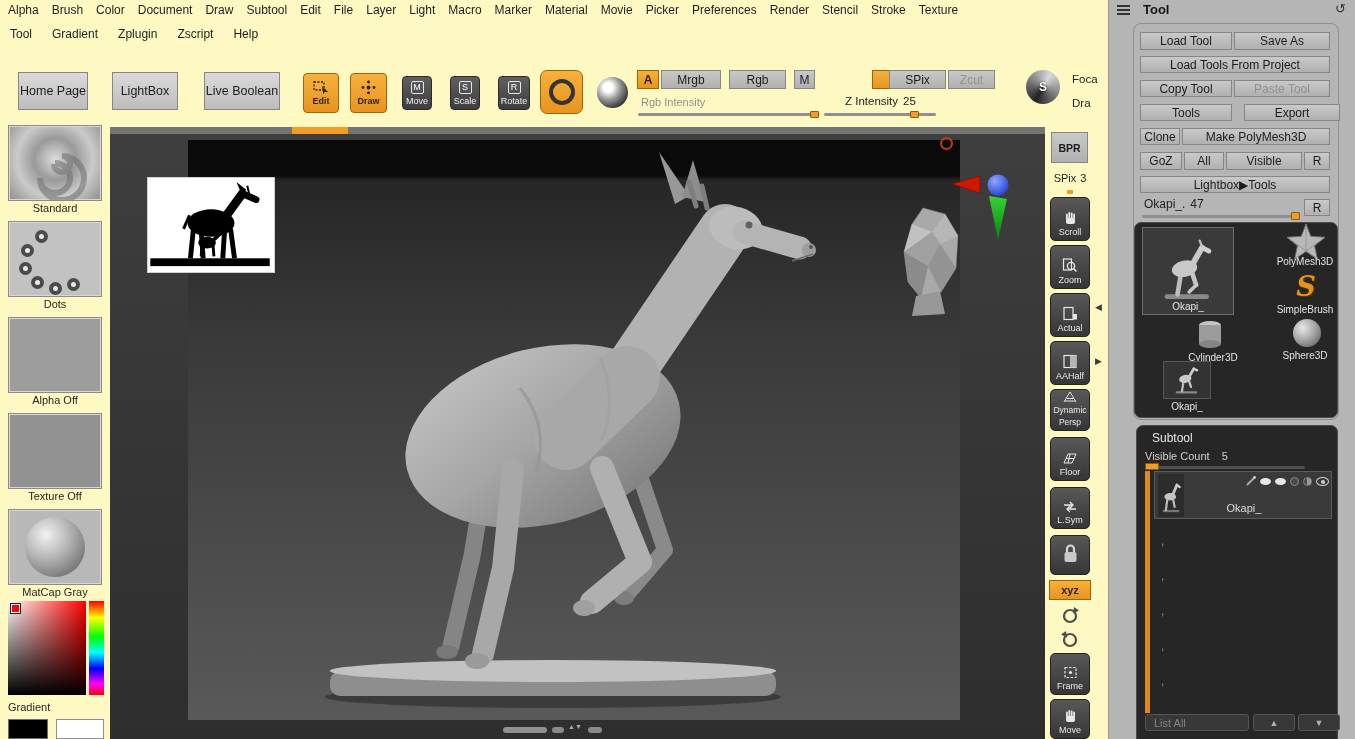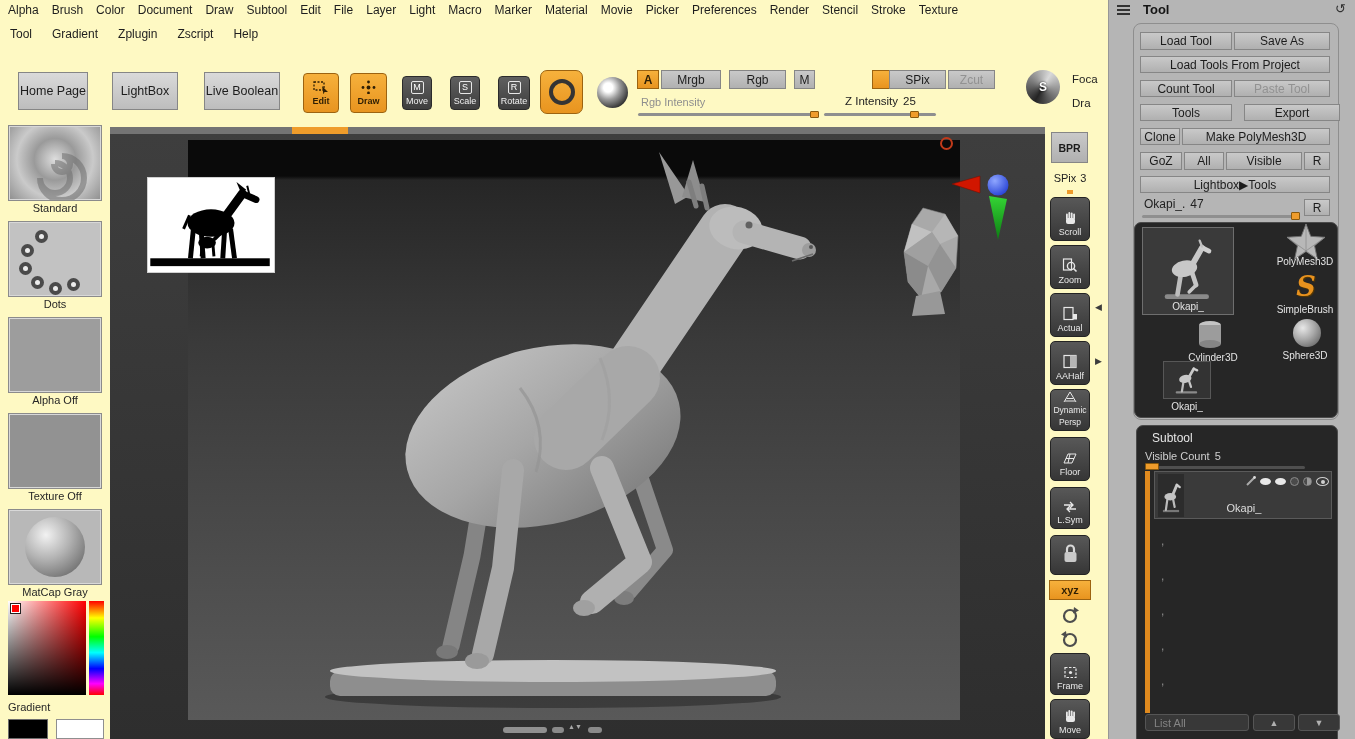--- a/index.html
+++ b/index.html
@@ -392,21 +392,21 @@
         <div style="height:2px;background:#333"></div>
     </div>
     <span class="abs" style="left:34px;top:2px;font-size:13px;font-weight:bold;color:#141414">Tool</span>
     <span class="abs" style="left:226px;top:1px;font-size:13px;color:#333">↺</span>
 
     <div class="abs" style="left:24px;top:23px;width:206px;height:397px;border:1px solid #8e8e8e;border-radius:8px"></div>
 
     <div class="btn pbtn" style="left:31px;top:32px;width:92px;height:18px">Load Tool</div>
     <div class="btn pbtn" style="left:125px;top:32px;width:96px;height:18px">Save As</div>
     <div class="btn pbtn" style="left:31px;top:56px;width:190px">Load Tools From Project</div>
-    <div class="btn pbtn" style="left:31px;top:80px;width:92px">Count Tool</div>
+    <div class="btn pbtn" style="left:31px;top:80px;width:92px">Copy Tool</div>
     <div class="btn pbtn disabled" style="left:125px;top:80px;width:96px">Paste Tool</div>
     <div class="btn pbtn" style="left:31px;top:104px;width:92px">Tools</div>
     <div class="btn pbtn" style="left:135px;top:104px;width:96px">Export</div>
     <div class="btn pbtn" style="left:31px;top:128px;width:40px">Clone</div>
     <div class="btn pbtn" style="left:73px;top:128px;width:148px">Make PolyMesh3D</div>
     <div class="btn pbtn" style="left:31px;top:152px;width:42px;height:18px">GoZ</div>
     <div class="btn pbtn" style="left:75px;top:152px;width:40px;height:18px">All</div>
     <div class="btn pbtn" style="left:117px;top:152px;width:76px;height:18px">Visible</div>
     <div class="btn pbtn" style="left:195px;top:152px;width:26px;height:18px">R</div>
     <div class="btn pbtn" style="left:31px;top:176px;width:190px">Lightbox▶Tools</div>
@@ -467,21 +467,21 @@
           <ellipse cx="27" cy="28" rx="11" ry="7" fill="#c8c8c8" transform="rotate(-12 27 28)"></ellipse>
           <line x1="34" y1="24" x2="42" y2="10" stroke="#c8c8c8" stroke-width="5" stroke-linecap="round"></line>
           <line x1="42" y1="10" x2="48" y2="13" stroke="#d0d0d0" stroke-width="4" stroke-linecap="round"></line>
         </svg>
       </div>
       <span class="wlabel" style="left:28px;top:178px;width:48px">Okapi_</span>
     </div>
 
     <div class="dark-panel" style="left:27px;top:425px;width:202px;height:320px">
       <span class="abs" style="left:15px;top:5px;font-size:12px;color:#e6e6e6">Subtool</span>
-      <div class="abs" style="left:8px;top:24px;display:flex;gap:5px;font-size:11px;color:#cfcfcf">
+      <div class="abs" style="left:8px;top:24px;display:flex;gap:12px;font-size:11px;color:#cfcfcf">
         <span>Visible Count</span>
         <span>5</span>
       </div>
       <div class="slider-track dark" style="left:8px;top:40px;width:160px"></div>
       <div class="slider-handle" style="left:8px;top:37px;width:14px;height:7px"></div>
 
       <div class="abs" style="left:8px;top:45px;width:5px;height:242px;background:#e08a1e"></div>
 
       <div class="abs" style="left:17px;top:45px;width:178px;height:48px;background:#3a3a3a;border:1px solid #5a5a5a">
         <div class="abs" style="left:3px;top:2px;width:26px;height:43px;background:#2c2c2c;display:flex;align-items:center;justify-content:center">

